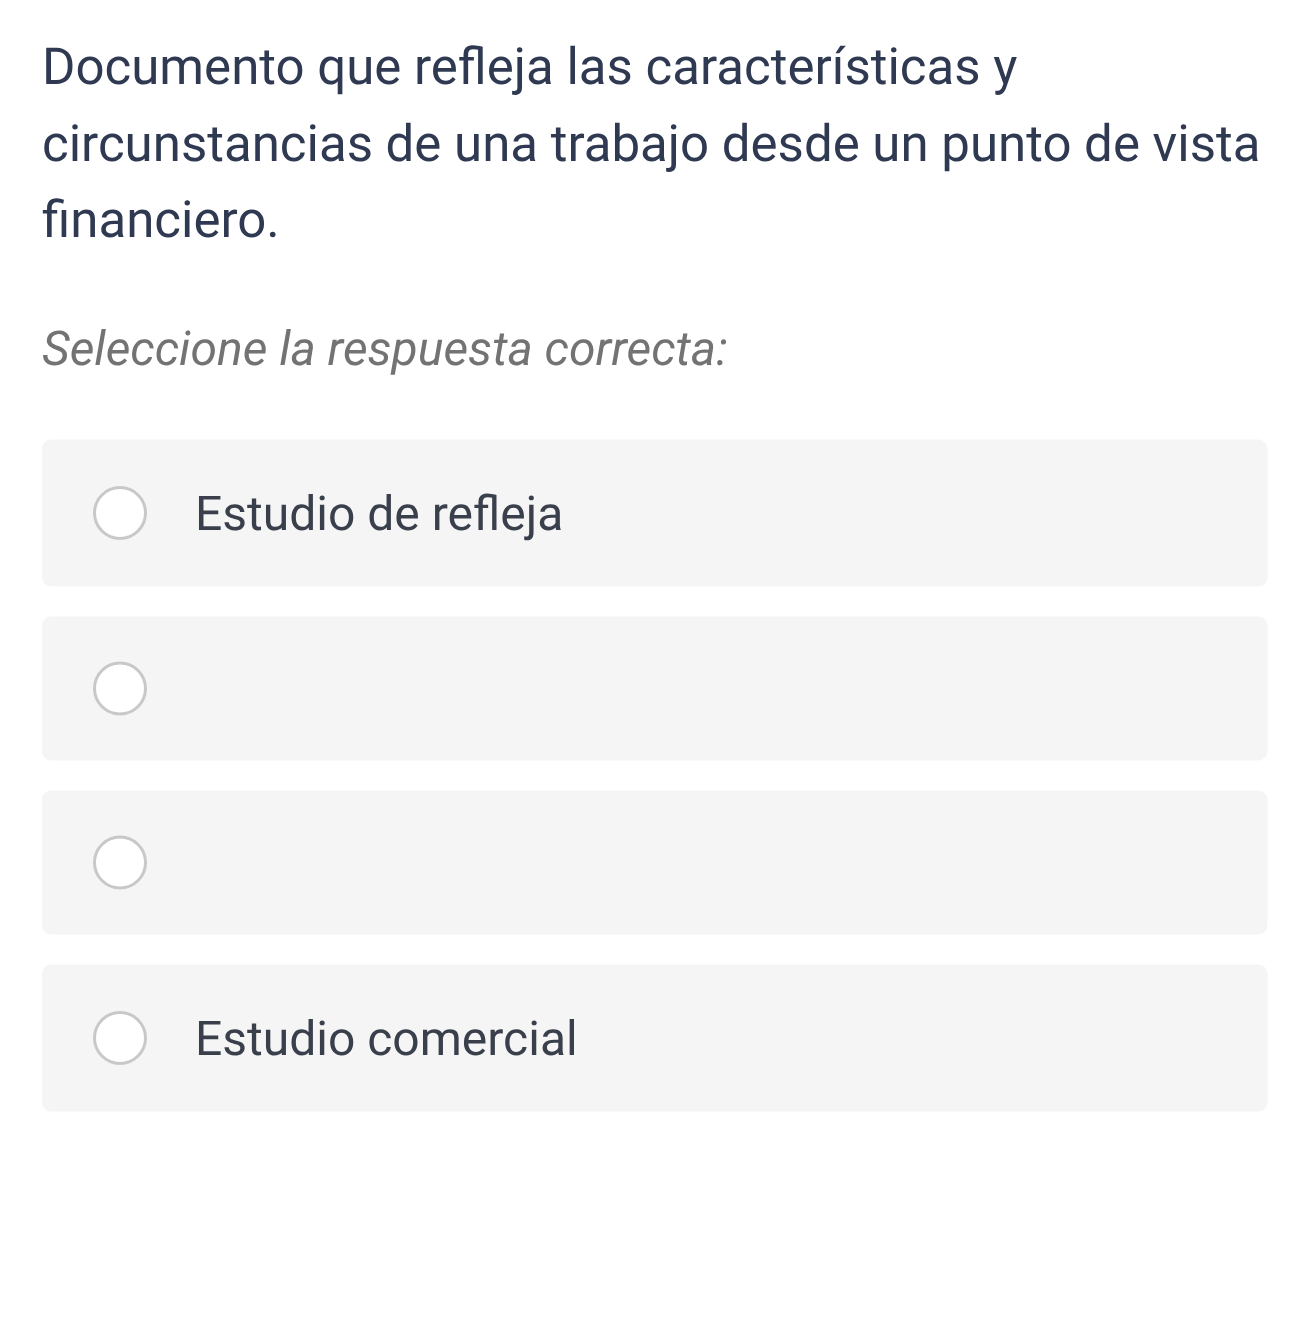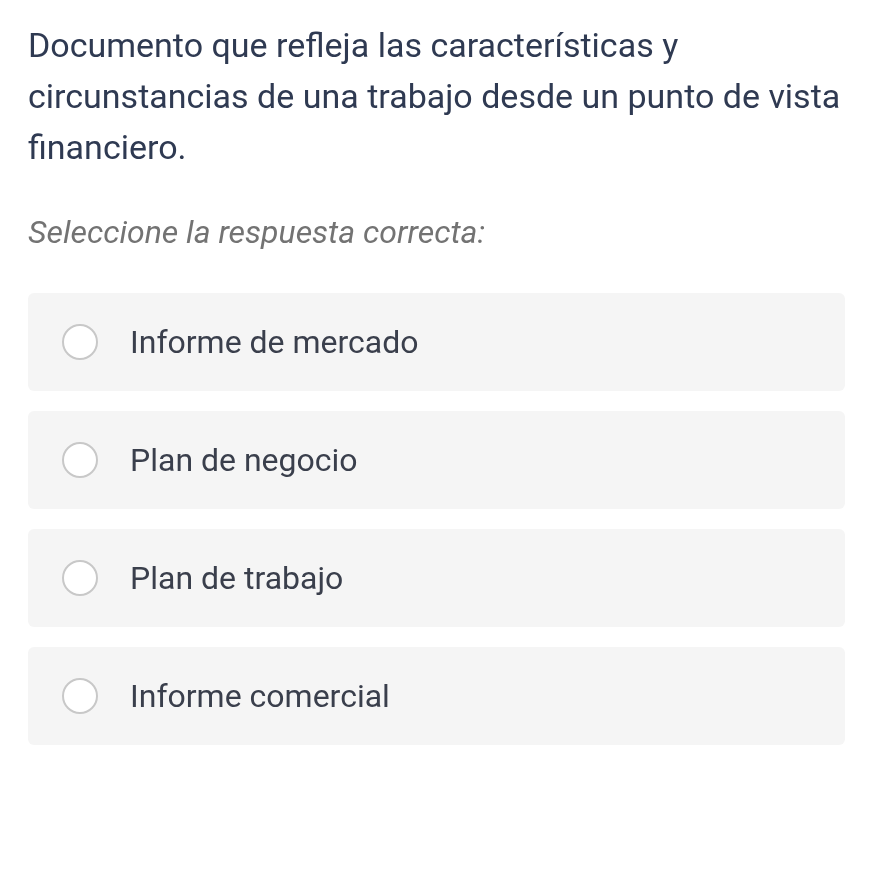--- a/index.html
+++ b/index.html
@@ -53,29 +53,27 @@
   </style>
 </head>
 <body>
 
 <div class="question-text">Documento que refleja las características y circunstancias de una trabajo desde un punto de vista financiero.</div>
 
 <div class="instruction-text">Seleccione la respuesta correcta:</div>
 
 <div class="option-row">
   <span class="radio-circle"></span>
-  <span class="option-label">Informe de mercado</span>
+  <span class="option-label">Estudio de refleja</span>
 </div>
 
 <div class="option-row">
   <span class="radio-circle"></span>
-  <span class="option-label">Plan de negocio</span>
 </div>
 
 <div class="option-row">
   <span class="radio-circle"></span>
-  <span class="option-label">Plan de trabajo</span>
 </div>
 
 <div class="option-row">
   <span class="radio-circle"></span>
-  <span class="option-label">Informe comercial</span>
+  <span class="option-label">Estudio comercial</span>
 </div>
 
 </body></html>

